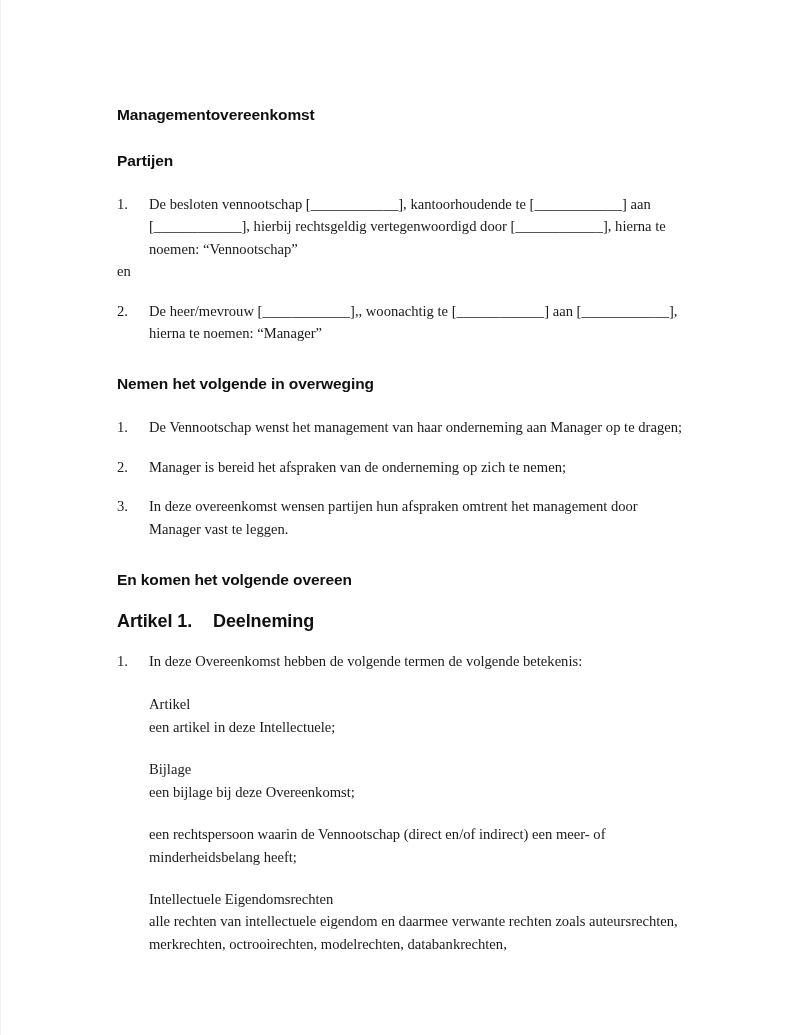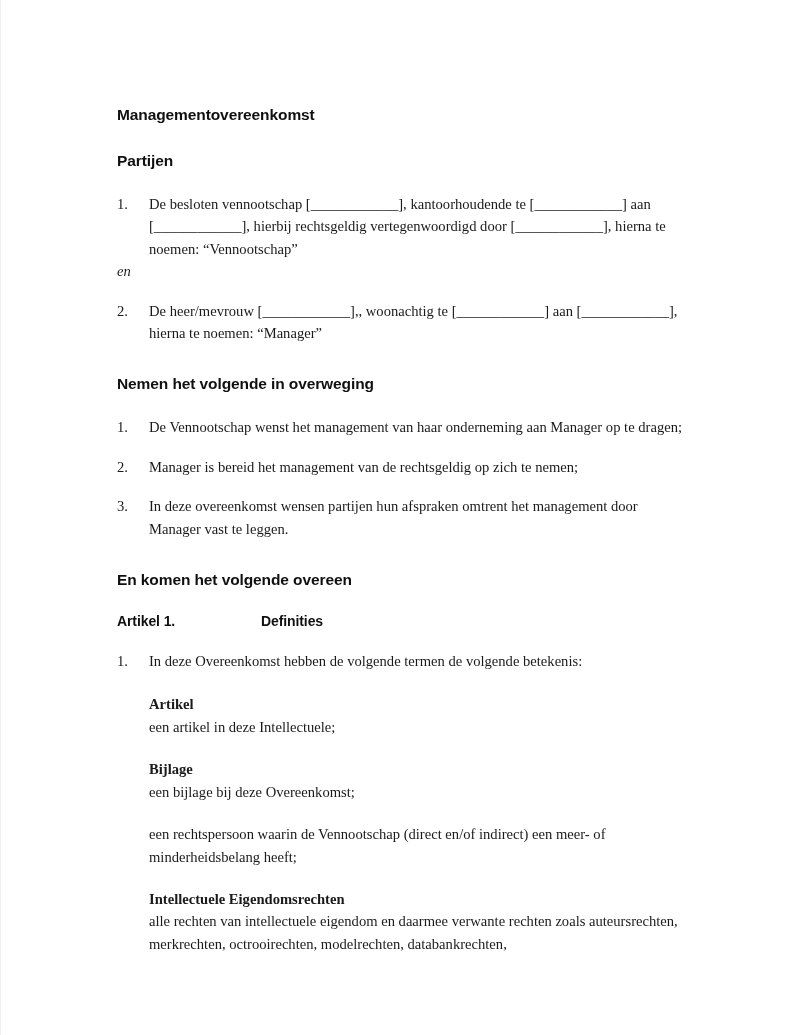--- a/index.html
+++ b/index.html
@@ -59,25 +59,24 @@
     font-size: 15.5px;
     line-height: 20px;
     margin: 8px 0 22px 0;
   }
 
   .h2.spaced-top {
     margin-top: 30px;
   }
 
   .h3 {
-    font-size: 14px;
+    font-size: 18px;
     line-height: 18px;
     margin: 0 0 20px 0;
     display: flex;
-    gap: 48px;
   }
 
   .h3 .h3-num {
     width: 96px;
     flex: 0 0 96px;
   }
 
   
   .olist {
     margin: 0;
@@ -102,41 +101,40 @@
   }
 
   .olist .txt {
     flex: 1 1 auto;
   }
 
   .conjunction {
     font-size: 14.6px;
     line-height: 22.4px;
     margin: 0 0 17px 0;
-    font-style: italic;
   }
 
   
   .def-block {
     margin-left: 32px;
     margin-top: 21px;
   }
 
   .def {
     margin-bottom: 20px;
   }
 
   .def:last-child {
     margin-bottom: 2px;
   }
 
   .def-term {
     font-size: 14.6px;
     line-height: 22.4px;
-    font-weight: bold;
+    font-weight: normal;
   }
 
   .def-desc {
     font-size: 14.6px;
     line-height: 22.4px;
   }
 </style>
 </head>
 <body>
 
@@ -167,33 +165,33 @@
 
     <h2 class="h2 spaced-top">Nemen het volgende in overweging</h2>
 
     <ol class="olist">
       <li>
         <span class="num">1.</span>
         <span class="txt">De Vennootschap wenst het management van haar onderneming aan Manager op te dragen;</span>
       </li>
       <li>
         <span class="num">2.</span>
-        <span class="txt">Manager is bereid het management van de rechtsgeldig op zich te nemen;</span>
+        <span class="txt">Manager is bereid het afspraken van de onderneming op zich te nemen;</span>
       </li>
       <li>
         <span class="num">3.</span>
         <span class="txt">In deze overeenkomst wensen partijen hun afspraken omtrent het management door Manager vast te leggen.</span>
       </li>
     </ol>
 
     <h2 class="h2 spaced-top">En komen het volgende overeen</h2>
 
     <h3 class="h3">
       <span class="h3-num">Artikel 1.</span>
-      <span>Definities</span>
+      <span>Deelneming</span>
     </h3>
 
     <ol class="olist">
       <li>
         <span class="num">1.</span>
         <span class="txt">In deze Overeenkomst hebben de volgende termen de volgende betekenis:</span>
       </li>
     </ol>
 
     <div class="def-block">

